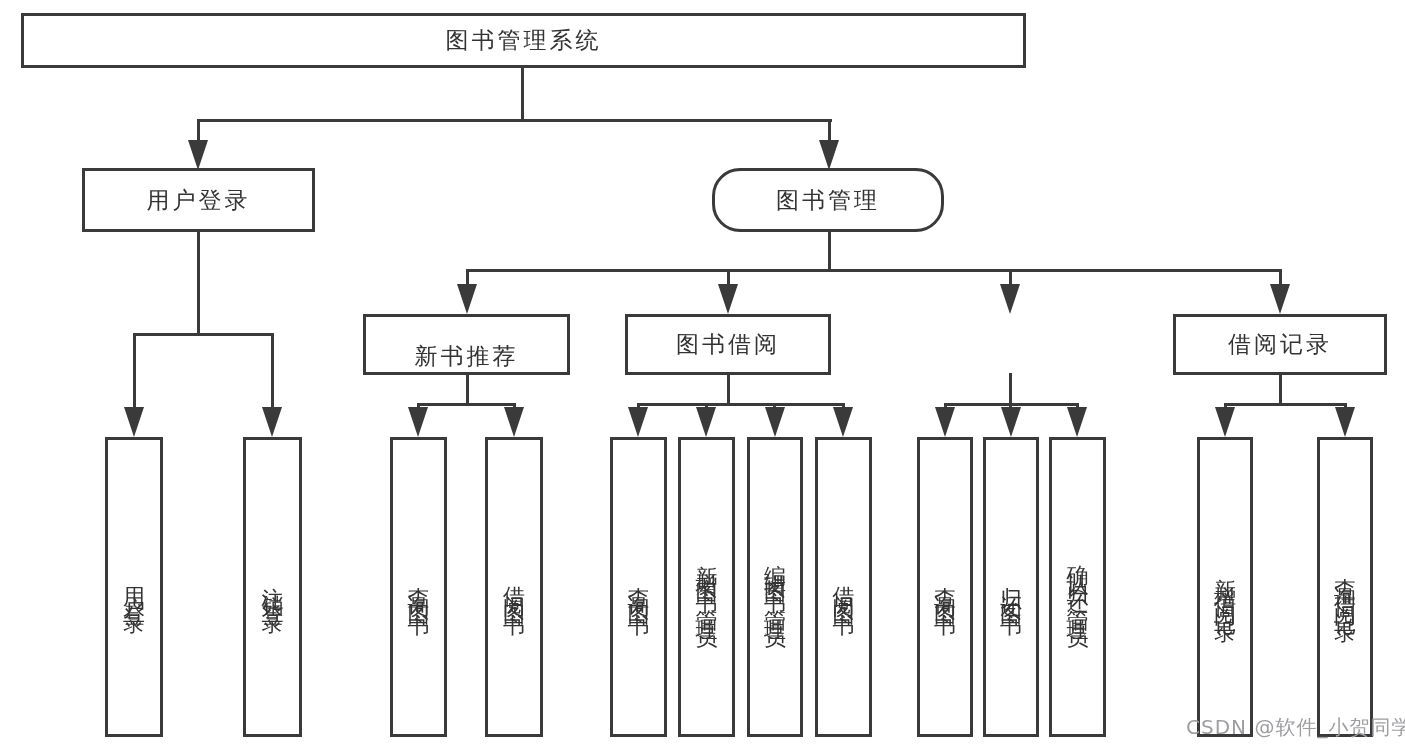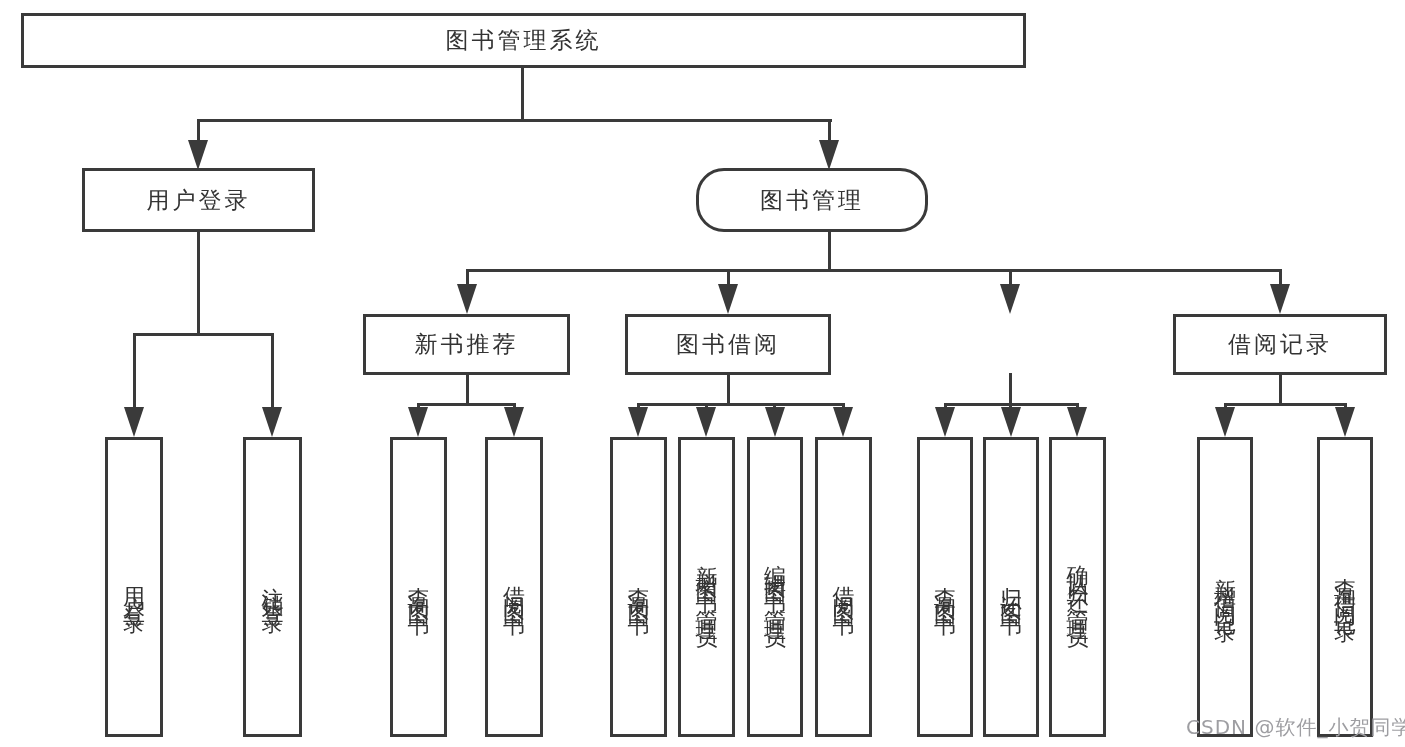--- a/index.html
+++ b/index.html
@@ -63,25 +63,25 @@
 
 <div class="canvas" style="--line: #3a3a3a; --text: #333333; --wm: #9e9ea2;">
 
   <div class="box" style="left:21px; top:13px; width:1005px; height:55px;">
     <span class="hlabel">图书管理系统</span>
   </div>
 
   <div class="box" style="left:82px; top:168px; width:233px; height:64px;">
     <span class="hlabel">用户登录</span>
   </div>
-  <div class="box" style="left:696px; top:168px; width:232px; height:64px;border-radius:28px;">
+  <div class="box" style="left:712px; top:168px; width:232px; height:64px;border-radius:28px;">
     <span class="hlabel">图书管理</span>
   </div>
 
-  <div class="box" style="left:363px; top:314px; width:207px; height:61px;">
+  <div class="box" style="left:363px; top:314px; width:207px; height:61px;align-items:flex-end;">
     <span class="hlabel">新书推荐</span>
   </div>
   <div class="box" style="left:625px; top:314px; width:206px; height:61px;">
     <span class="hlabel">图书借阅</span>
   </div>
   <div class="box" style="left:1173px; top:314px; width:214px; height:61px;">
     <span class="hlabel">借阅记录</span>
   </div>
 
   <div class="box" style="left:105px; top:437px; width:58px; height:300px;">

